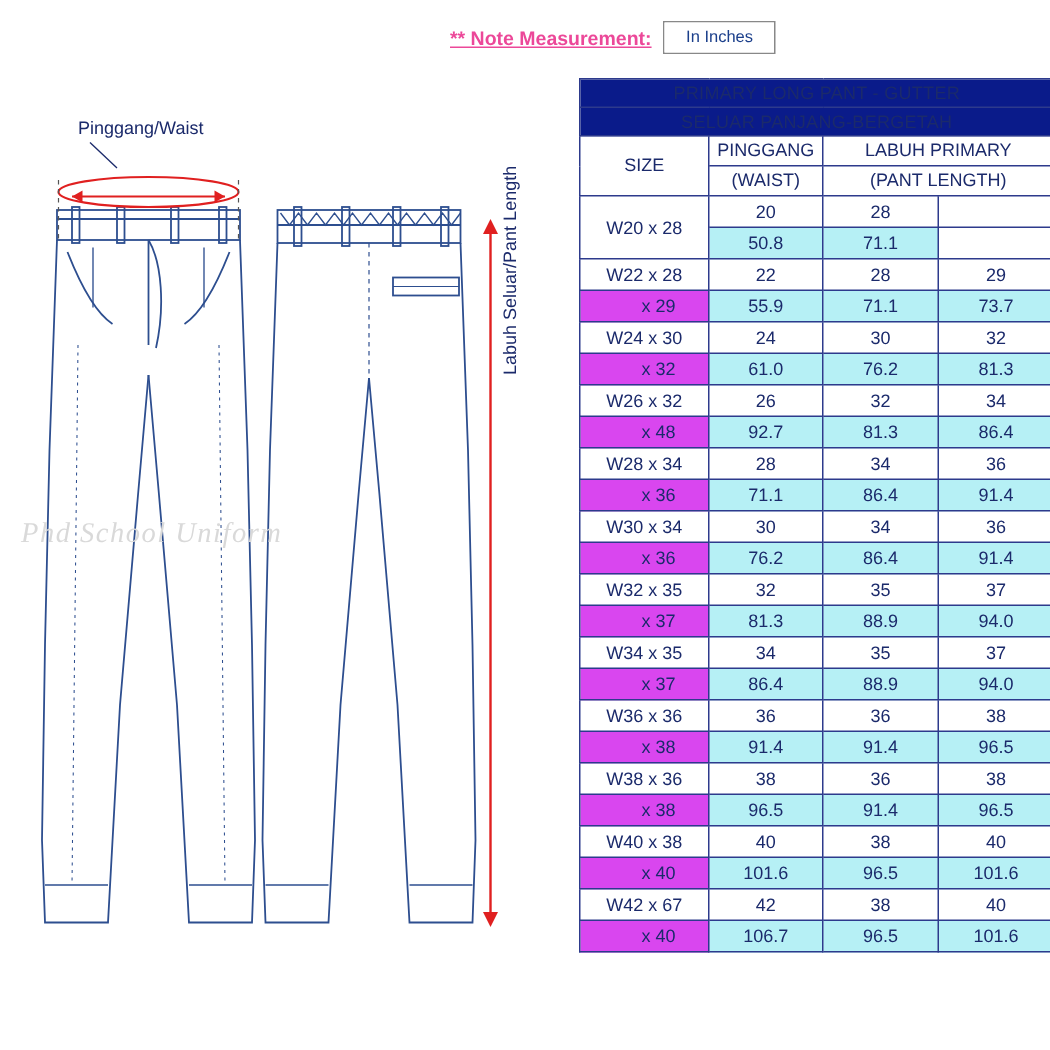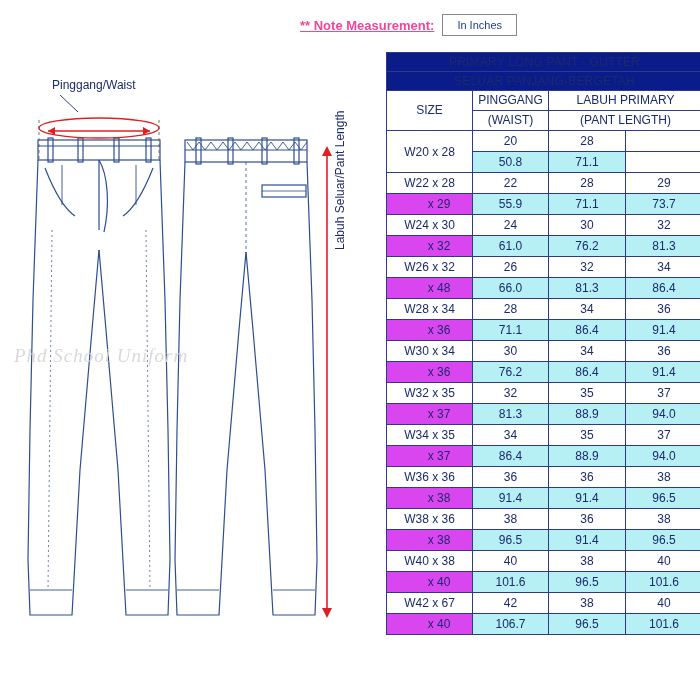--- a/index.html
+++ b/index.html
@@ -245,21 +245,21 @@
         </tr>
 
         <tr class="in-row">
           <td class="size-cell">W26 x 32</td>
           <td>26</td>
           <td>32</td>
           <td>34</td>
         </tr>
         <tr class="cm-row">
           <td class="size-cell">x 48</td>
-          <td>66.0</td>
+          <td>92.7</td>
           <td>81.3</td>
           <td>86.4</td>
         </tr>
 
         <tr class="in-row">
           <td class="size-cell">W28 x 34</td>
           <td>28</td>
           <td>34</td>
           <td>36</td>
         </tr>

